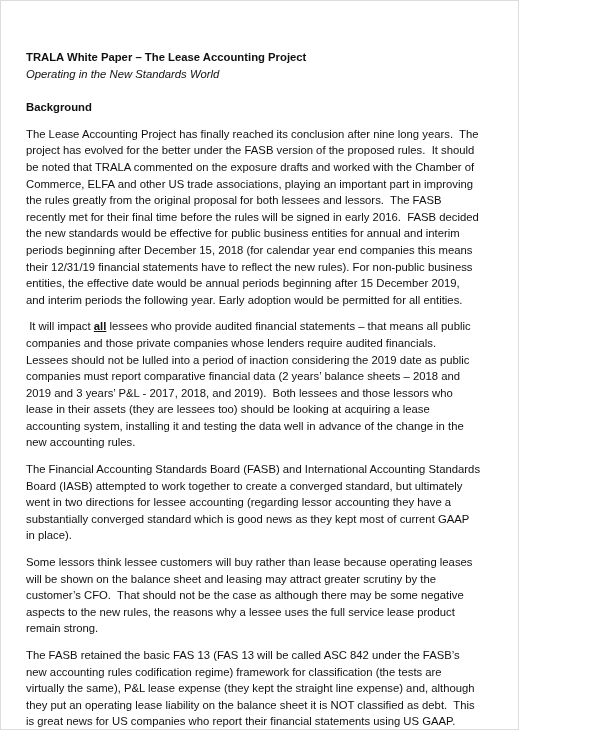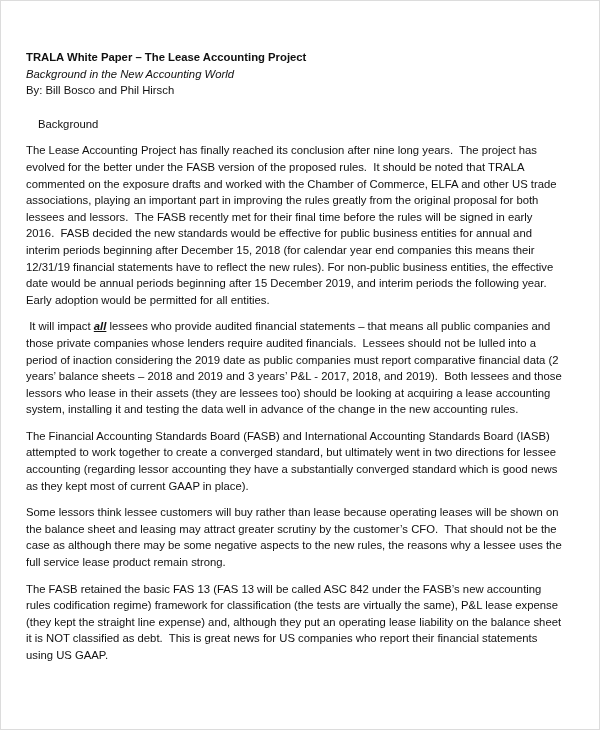--- a/index.html
+++ b/index.html
@@ -1,21 +1,21 @@
 <!DOCTYPE html>
 <html><head>
 <meta charset="utf-8">
 <style>
   html, body {
     margin: 0;
     padding: 0;
     background: #ffffff;
   }
   .frame {
-    width: 600px;
+    width: 519px;
     height: 730px;
     box-sizing: border-box;
     border: 1px solid #dcdcdc;
     background: #ffffff;
     overflow: hidden;
   }
   .page {
     box-sizing: border-box;
     padding: 48px 25px 0 25px;
     font-family: "Liberation Sans", sans-serif;
@@ -28,44 +28,42 @@
     margin: 0;
   }
   .subtitle {
     font-style: italic;
     margin: 0;
   }
   .byline {
     margin: 0;
   }
   .heading {
-    font-weight: normal;
-    margin: 17px 0 10px 12px;
+    font-weight: bold;
+    margin: 17px 0 10px 0;
   }
   p.body-para {
     margin: 0 12px 10px 0;
     white-space: pre-wrap;
   }
   .emph {
     font-weight: bold;
-    font-style: italic;
     text-decoration: underline;
   }
 </style>
 </head>
 <body>
 
 <div class="frame">
   <div class="page">
 
     <div class="title">TRALA White Paper – The Lease Accounting Project</div>
 
-    <div class="subtitle">Background in the New Accounting World</div>
+    <div class="subtitle">Operating in the New Standards World</div>
 
-    <div class="byline">By: Bill Bosco and Phil Hirsch</div>
 
     <div class="heading">Background</div>
 
     <p class="body-para">The Lease Accounting Project has finally reached its conclusion after nine long years.  The project has evolved for the better under the FASB version of the proposed rules.  It should be noted that TRALA commented on the exposure drafts and worked with the Chamber of Commerce, ELFA and other US trade associations, playing an important part in improving the rules greatly from the original proposal for both lessees and lessors.  The FASB recently met for their final time before the rules will be signed in early 2016.  FASB decided the new standards would be effective for public business entities for annual and interim periods beginning after December 15, 2018 (for calendar year end companies this means their 12/31/19 financial statements have to reflect the new rules). For non-public business entities, the effective date would be annual periods beginning after 15 December 2019, and interim periods the following year. Early adoption would be permitted for all entities.</p>
 
     <p class="body-para"><span> It will impact </span><span class="emph">all</span><span> lessees who provide audited financial statements – that means all public companies and those private companies whose lenders require audited financials.  Lessees should not be lulled into a period of inaction considering the 2019 date as public companies must report comparative financial data (2 years’ balance sheets – 2018 and 2019 and 3 years’ P&amp;L - 2017, 2018, and 2019).  Both lessees and those lessors who lease in their assets (they are lessees too) should be looking at acquiring a lease accounting system, installing it and testing the data well in advance of the change in the new accounting rules.</span></p>
 
     <p class="body-para">The Financial Accounting Standards Board (FASB) and International Accounting Standards Board (IASB) attempted to work together to create a converged standard, but ultimately went in two directions for lessee accounting (regarding lessor accounting they have a substantially converged standard which is good news as they kept most of current GAAP in place).</p>
 
     <p class="body-para">Some lessors think lessee customers will buy rather than lease because operating leases will be shown on the balance sheet and leasing may attract greater scrutiny by the customer’s CFO.  That should not be the case as although there may be some negative aspects to the new rules, the reasons why a lessee uses the full service lease product remain strong.</p>

